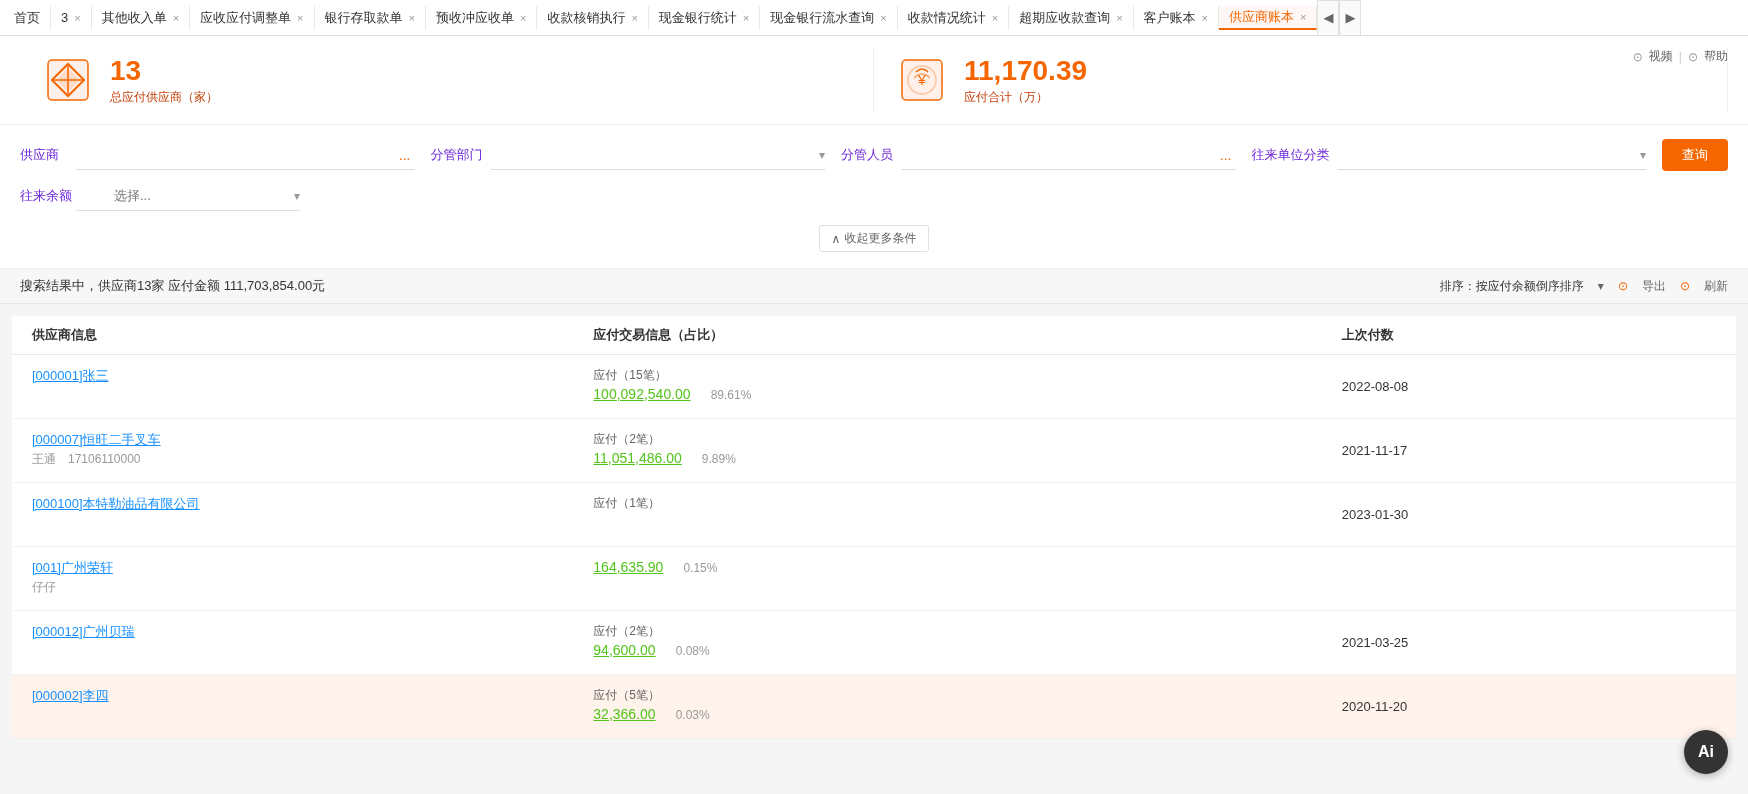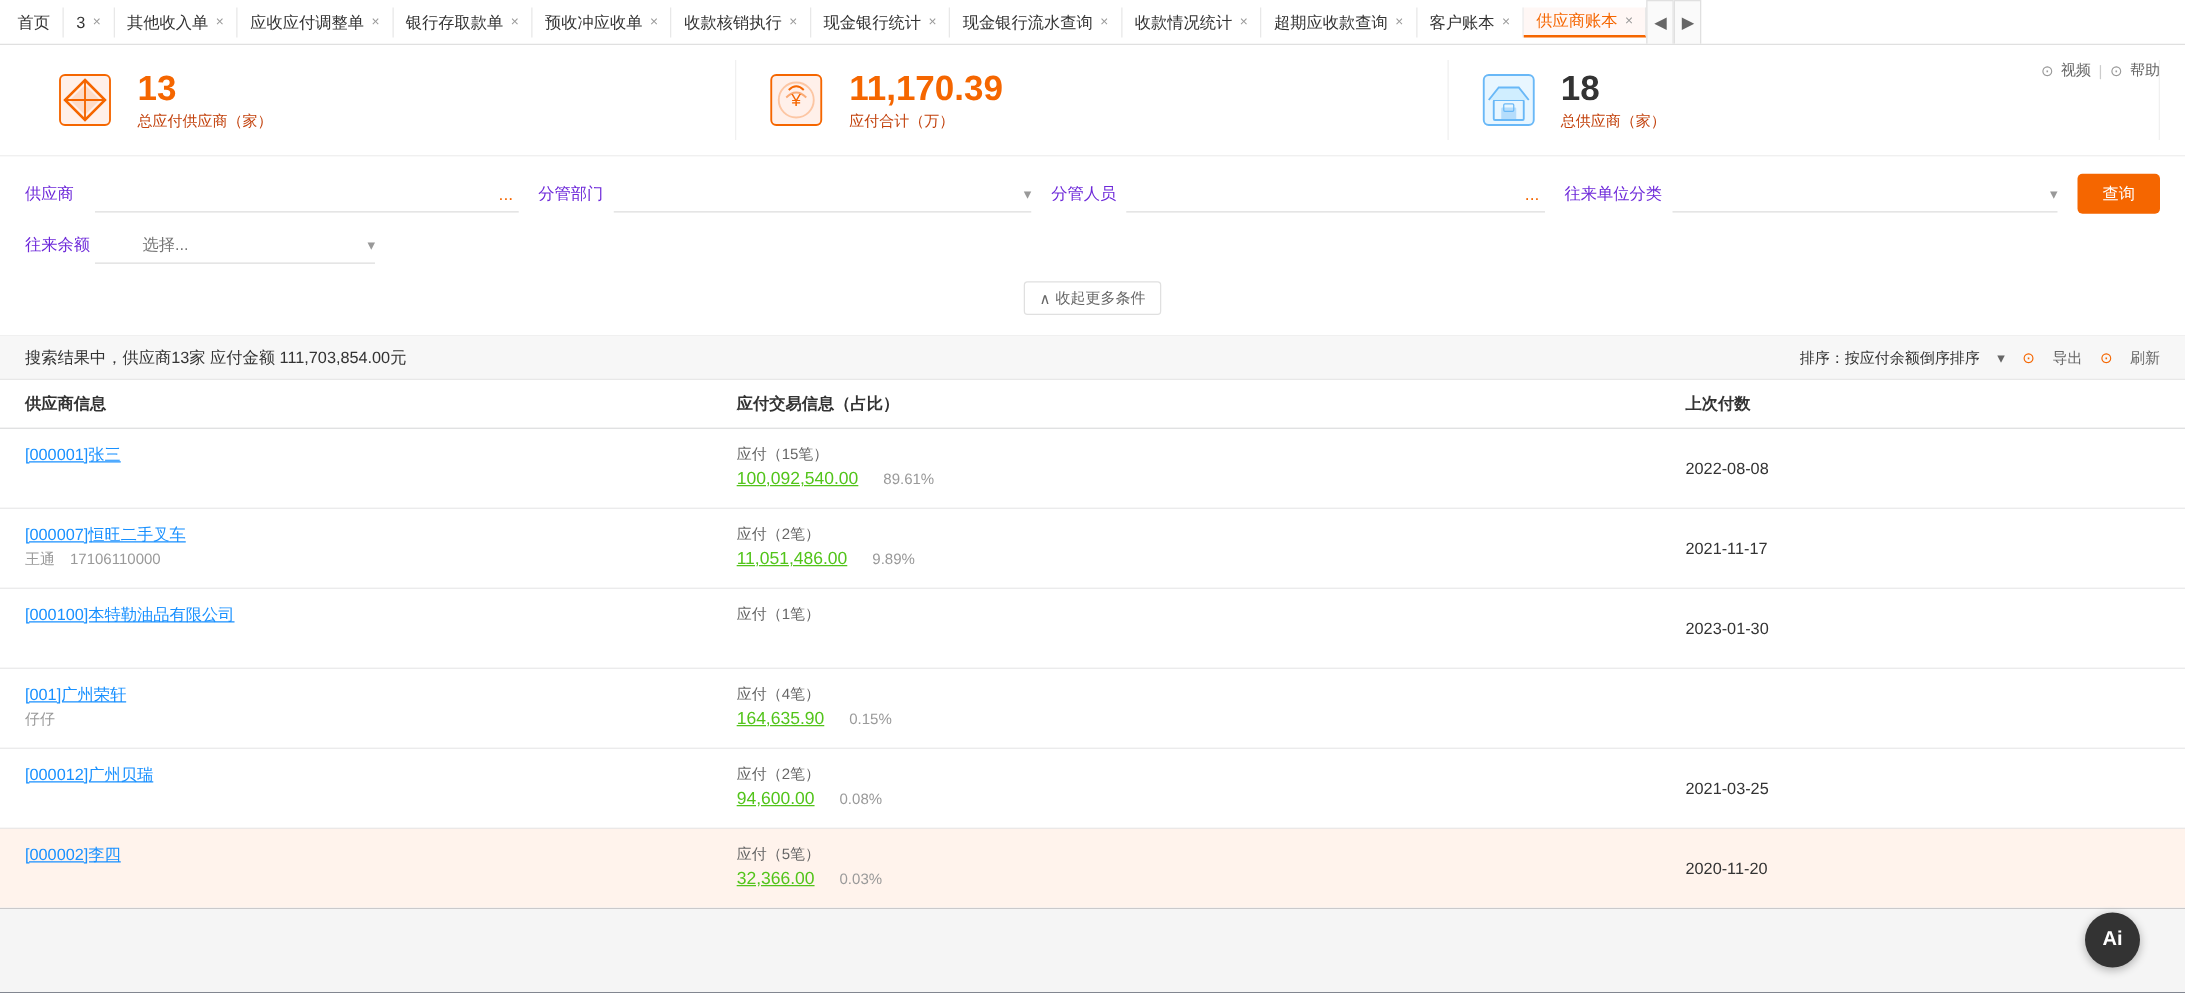--- a/index.html
+++ b/index.html
@@ -209,22 +209,22 @@
       align-items: center;
       gap: 14px;
       font-size: 12px;
       color: #666;
     }
     .results-right span { cursor: pointer; }
     .sort-label { color: #333; }
 
     
     .main-table {
-      background: #0f172a;
-      margin: 0;
+      background: #0ea5e9;
+      margin: 12px;
     }
     .table-header {
       display: flex;
       align-items: center;
       background: #fff;
       border-bottom: 1px solid #e8e8e8;
       padding: 10px 20px;
       font-size: 13px;
       font-weight: bold;
       color: #333;
@@ -379,35 +379,20 @@
         <path d="M20 18 Q26 12 32 18" stroke="#f56600" stroke-width="1.5" fill="none"></path>
         <path d="M18 24 Q26 16 34 24" stroke="#f56600" stroke-width="1.5" fill="none" opacity="0.5"></path>
       </svg>
     </div>
     <div class="stat-info">
       <div class="stat-number">11,170.39</div>
       <div class="stat-label">应付合计（万）</div>
     </div>
   </div>
 
-  <div class="stat-card">
-    <div class="stat-icon">
-      <svg viewBox="0 0 52 52" fill="none">
-        <rect x="6" y="6" width="40" height="40" rx="4" fill="#e8f6ff" stroke="#69b8f7" stroke-width="1.5"></rect>
-        <rect x="14" y="26" width="24" height="16" rx="1" fill="none" stroke="#69b8f7" stroke-width="1.5"></rect>
-        <path d="M10 26 L18 16 H34 L42 26" stroke="#69b8f7" stroke-width="1.5" fill="#d0eeff"></path>
-        <rect x="20" y="32" width="12" height="10" rx="1" fill="#69b8f7" opacity="0.4"></rect>
-        <rect x="22" y="29" width="8" height="6" rx="1" fill="none" stroke="#69b8f7" stroke-width="1"></rect>
-      </svg>
-    </div>
-    <div class="stat-info">
-      <div class="stat-number dark">18</div>
-      <div class="stat-label">总供应商（家）</div>
-    </div>
-  </div>
 
   <div class="top-right-links">
     <span style="color:#999;">⊙</span>
     <span>视频</span>
     <span style="color:#ccc;">|</span>
     <span style="color:#999;">⊙</span>
     <span>帮助</span>
   </div>
 </div>
 
@@ -528,21 +513,20 @@
       </div>
       <div class="col-lastpay last-pay">2023-01-30</div>
     </div>
 
     <div class="table-row">
       <div class="col-supplier">
         <a class="supplier-name">[001]广州荣轩</a>
         <div class="supplier-contact">仔仔</div>
       </div>
       <div class="col-transaction col-transaction-cell">
-        <div class="tx-label">应付（4笔）</div>
         <div class="tx-row">
           <a class="tx-amount">164,635.90</a>
           <span class="tx-percent">0.15%</span>
         </div>
       </div>
       <div class="col-lastpay last-pay"></div>
     </div>
 
     <div class="table-row">
       <div class="col-supplier">
@@ -568,15 +552,15 @@
           <a class="tx-amount">32,366.00</a>
           <span class="tx-percent">0.03%</span>
         </div>
       </div>
       <div class="col-lastpay last-pay">2020-11-20</div>
     </div>
 
   </div>
 </div>
 
-<div style="position:fixed; bottom: 20px; right: 36px; background: #333; color: #fff; border-radius: 50%; width:44px; height:44px; display:flex; align-items:center; justify-content:center; font-size:16px; font-weight:bold; cursor:pointer; box-shadow: 0 2px 8px rgba(0,0,0,0.3);">
+<div style="position:fixed; bottom: 20px; right: 20px; background: #333; color: #fff; border-radius: 50%; width:44px; height:44px; display:flex; align-items:center; justify-content:center; font-size:16px; font-weight:bold; cursor:pointer; box-shadow: 0 2px 8px rgba(0,0,0,0.3);">
   <span>Ai</span>
 </div>
 
 </body></html>

